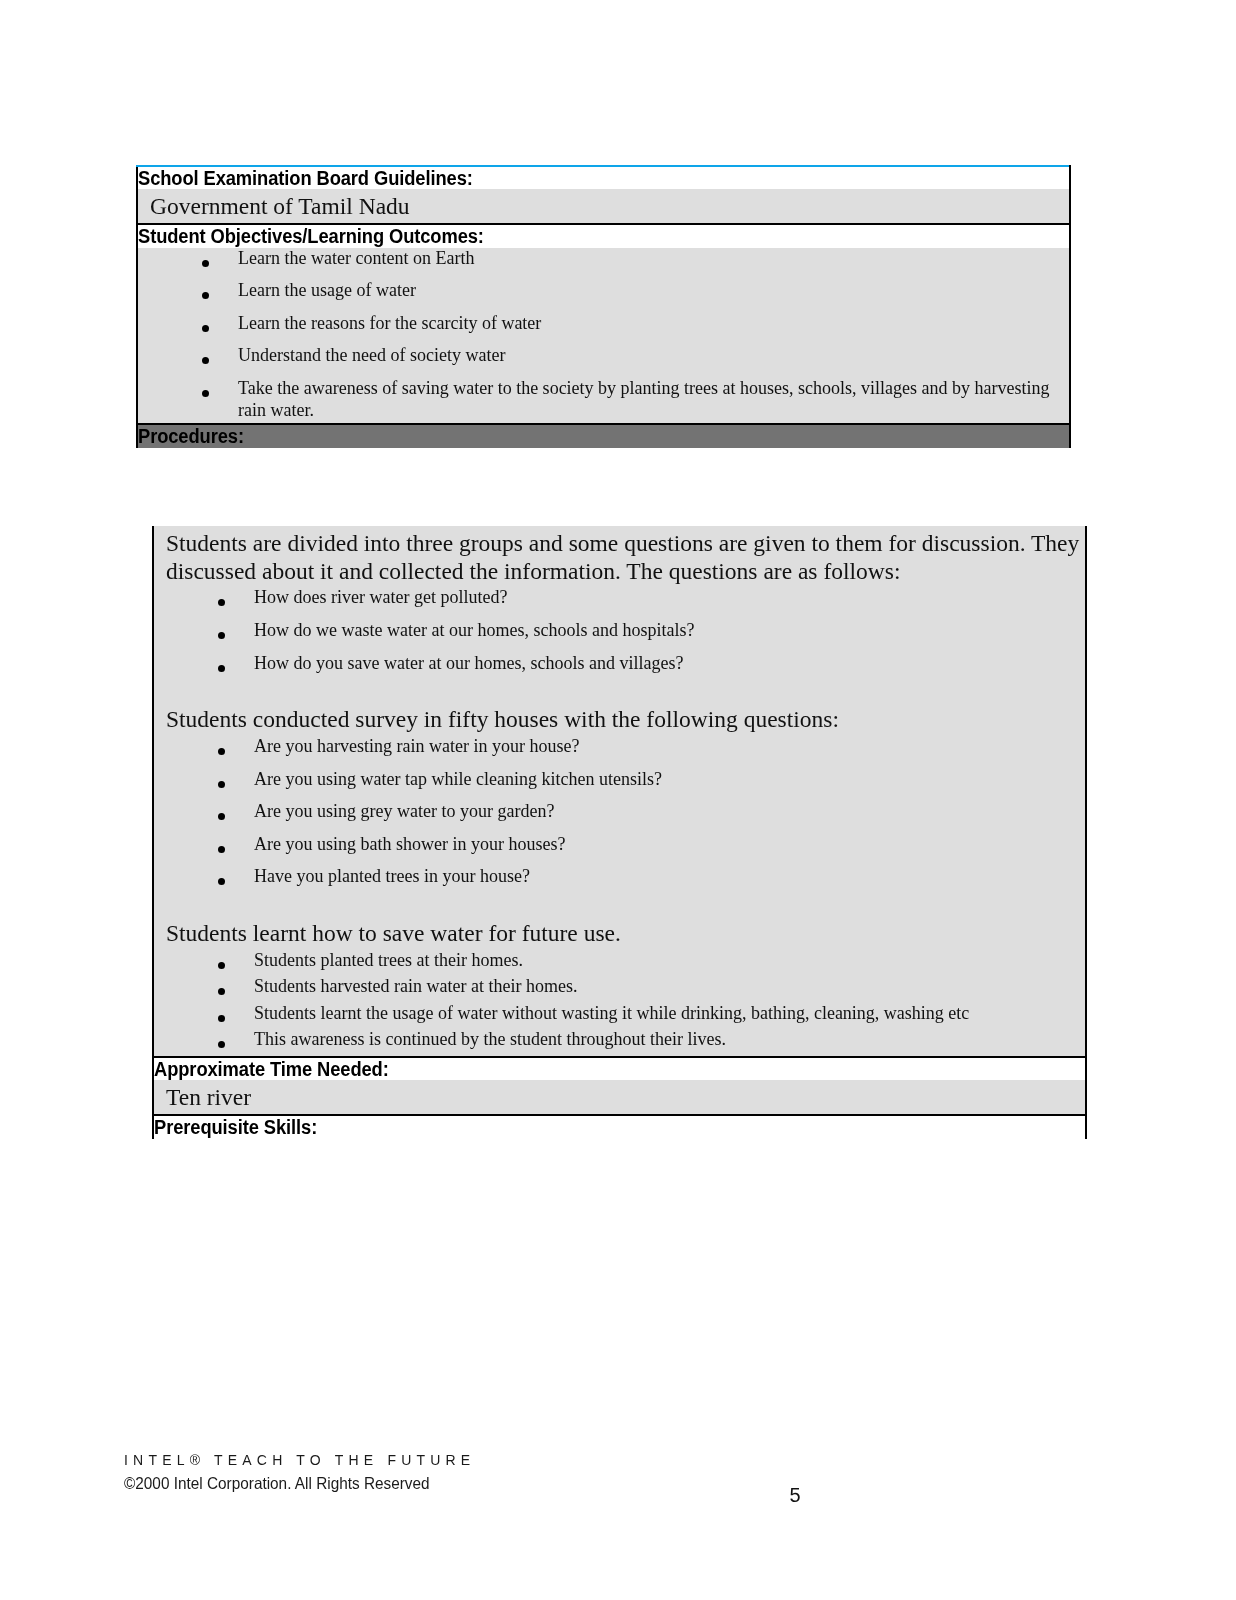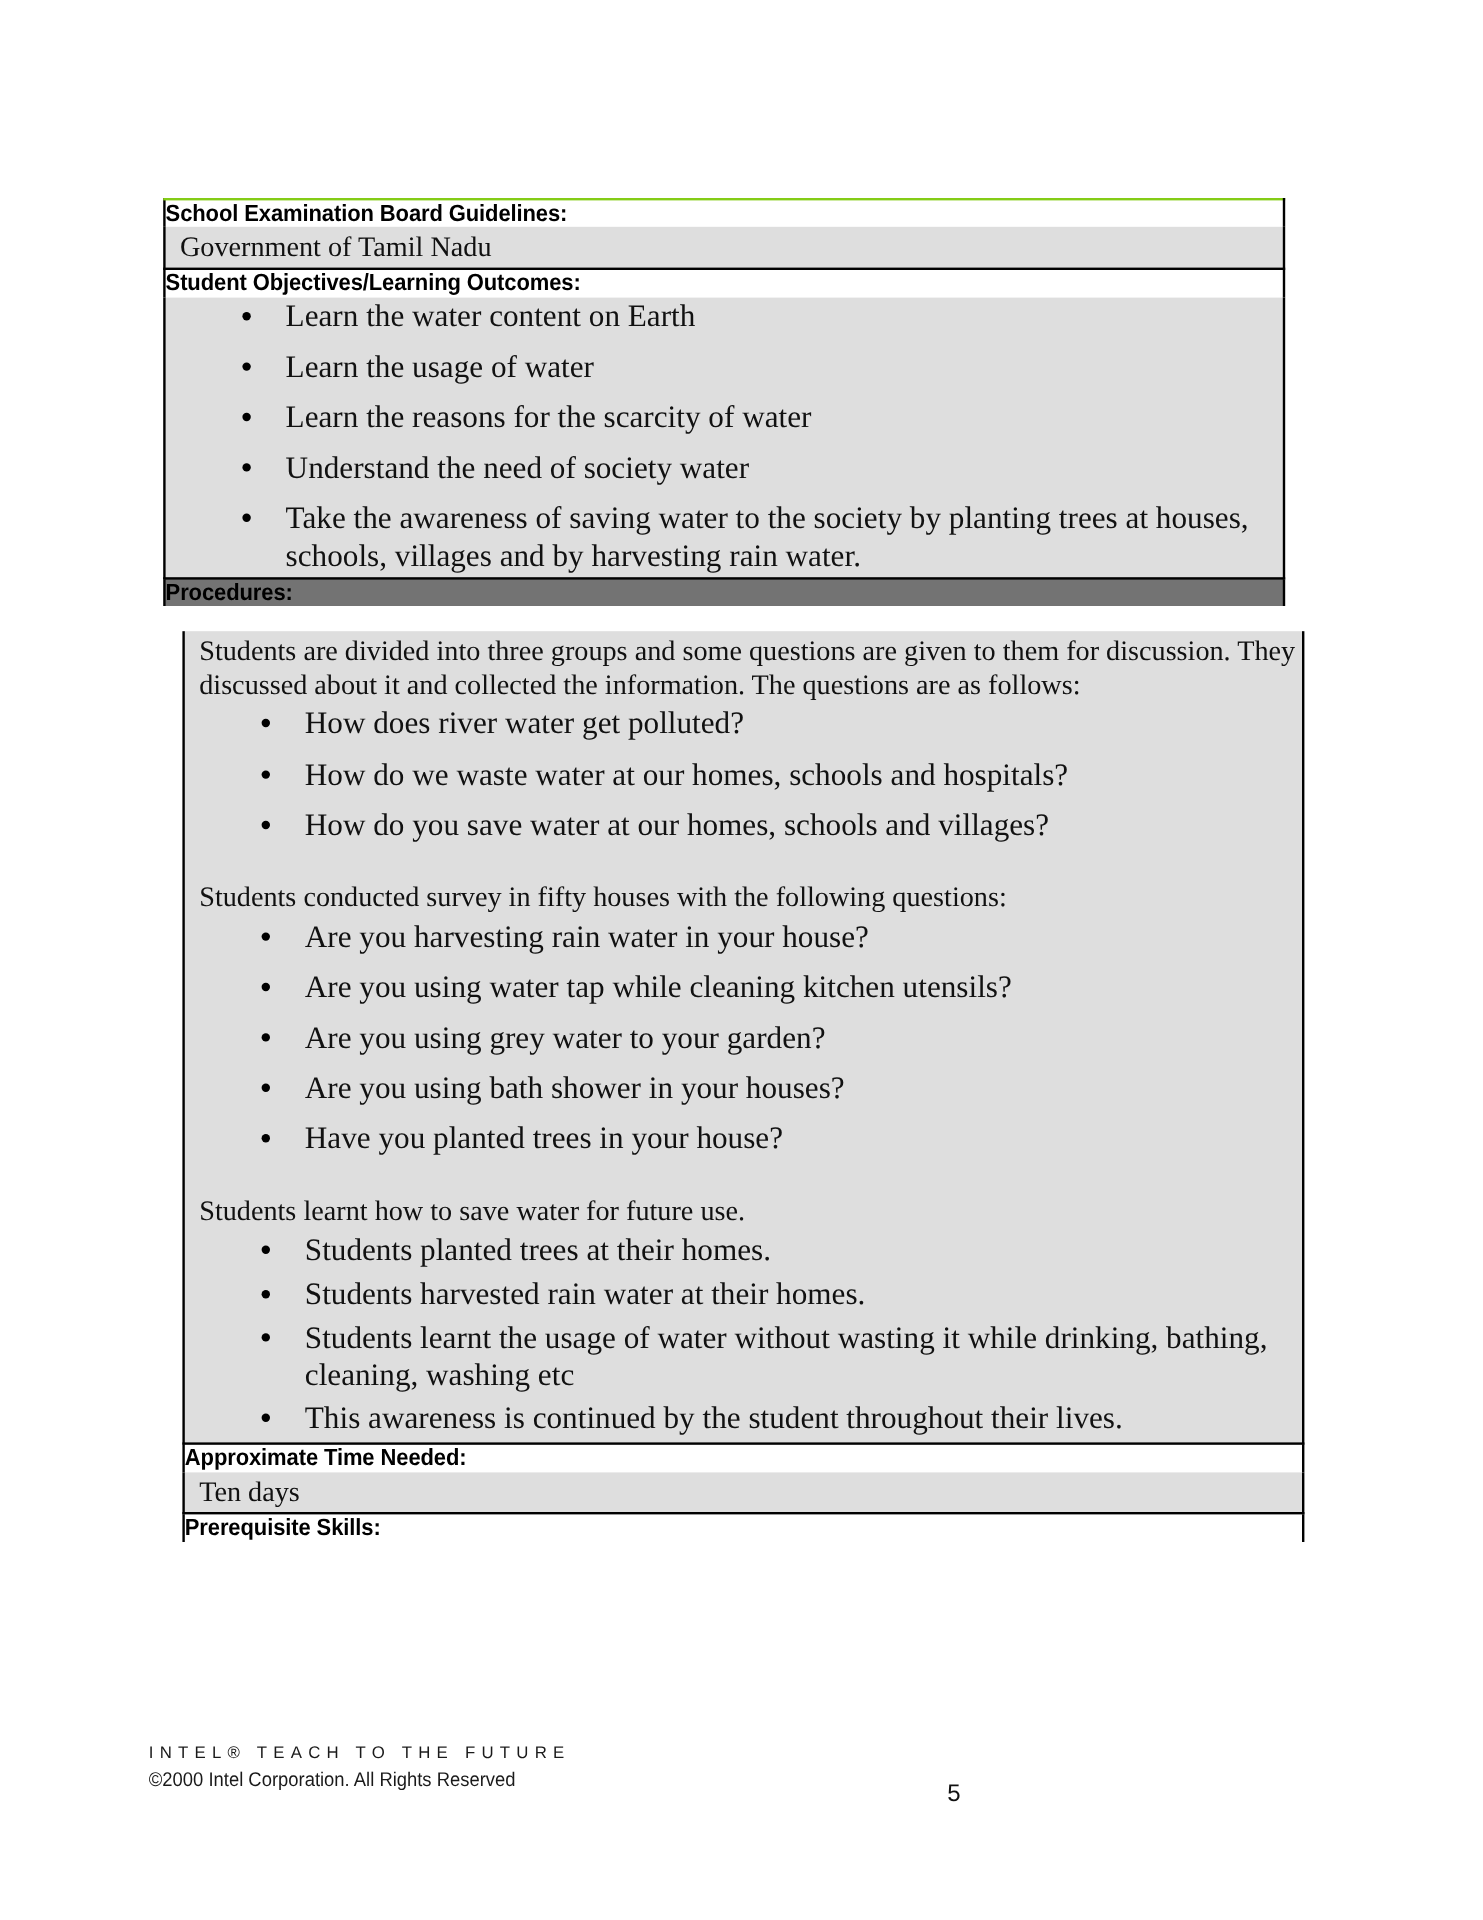--- a/index.html
+++ b/index.html
@@ -35,21 +35,21 @@
   .doc-table td {
     border-left: 2px solid #000;
     border-right: 2px solid #000;
     padding: 0;
     vertical-align: top;
   }
 
   
   .hdr-cell {
     background: #ffffff;
-    border-top: 2px solid #84cc16;
+    border-top: 2px solid #0ea5e9;
     border-bottom: 0;
     padding: 5px 0 6px 14px;
   }
   .hdr-text {
     font-family: "Liberation Sans", "DejaVu Sans", sans-serif;
     font-weight: bold;
     font-size: 19.5px;
     letter-spacing: -0.1px;
     line-height: 1.15;
     color: #000;
@@ -77,21 +77,21 @@
   p.para.spaced { padding-top: 30px; }
 
   ul.bullets {
     margin: 0;
     padding: 0 0 0 58px;
     list-style: none;
   }
   ul.bullets li {
     position: relative;
     font-family: "Liberation Serif", "DejaVu Serif", serif;
-    font-size: 26px;
+    font-size: 18px;
     line-height: 1.2;
     color: #111;
     padding: 0 0 0 42px;
     margin: 0 0 11px 0;
   }
   ul.bullets li:last-child { margin-bottom: 2px; }
   ul.bullets li::before {
     content: "";
     position: absolute;
     left: 6px;
@@ -283,21 +283,21 @@
         </td>
       </tr>
 
       <tr>
         <td class="hdr-cell">
           <span class="hdr-text">Approximate Time Needed:</span>
         </td>
       </tr>
       <tr>
         <td class="body-cell">
-          <p class="para">Ten days</p>
+          <p class="para">Ten river</p>
         </td>
       </tr>
 
       <tr>
         <td class="hdr-cell">
           <span class="hdr-text">Prerequisite Skills:</span>
         </td>
       </tr>
 
     </tbody>

